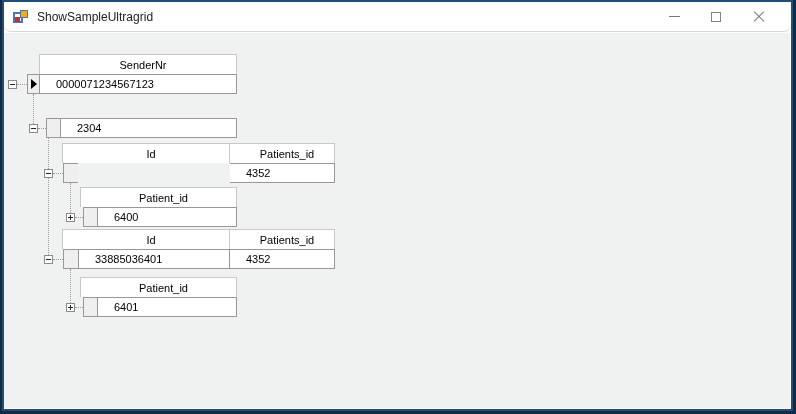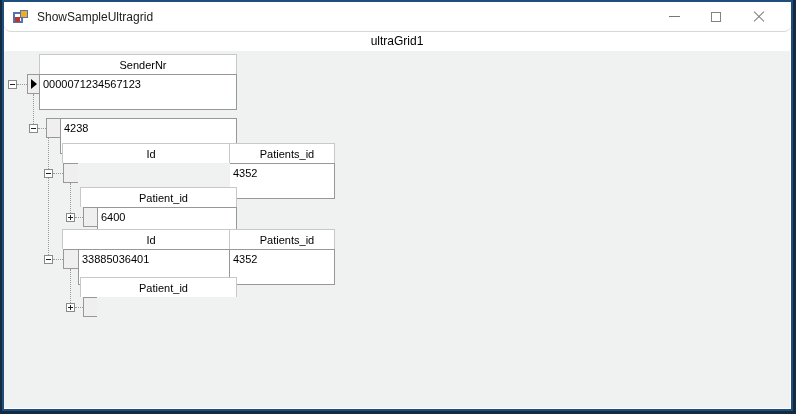--- a/index.html
+++ b/index.html
@@ -27,22 +27,22 @@
 
   
   .grid { position:absolute; left:0; top:31px; width:calc(100% - 1px); height:calc(100% - 32px);
           background:#f0f1f1; font-size:11px; color:#000; }
   .grid-caption { position:absolute; left:0; top:0; width:100%; height:18px; background:#ffffff;
                   text-align:center; font-size:12px; line-height:17px; }
 
   .hdr { position:absolute; height:20px; background:#ffffff; border:1px solid #c8c8c8; border-bottom:none;
          text-align:center; line-height:20px;padding-left:10px; }
   .hdr.second { border-left:none; }
-  .cell { position:absolute; height:36px; background:#ffffff; border:1px solid #989898;
-          line-height:18px; padding-left:3px; white-space:nowrap; overflow:hidden; }
+  .cell { position:absolute; height:20px; background:#ffffff; border:1px solid #989898;
+          line-height:18px; padding-left:16px; white-space:nowrap; overflow:hidden; }
   .cell.second { border-left:none; }
   .rowsel { position:absolute; height:20px; background:#efefef; border:1px solid #989898; border-right:none; }
   .rowsel .arrow { position:absolute; left:3px; top:4px; width:0; height:0;
                    border-left:6px solid #000; border-top:5px solid transparent; border-bottom:5px solid transparent; }
 
   .expander { position:absolute; width:9px; height:9px; background:#fff; border:1px solid #8a8a8a; }
   .expander::before { content:""; position:absolute; left:1px; top:3px; width:5px; height:1px; background:#222; }
   .expander.plus::after { content:""; position:absolute; left:3px; top:1px; height:5px; width:1px; background:#222; }
 
   .vline { position:absolute; width:0; border-left:1px dotted #9a9a9a; }
@@ -68,21 +68,20 @@
         <div class="win-btn">
             <span class="glyph-max"></span>
           </div>
         <div class="win-btn">
             <span class="glyph-close"></span>
           </div>
       </div>
     </div>
 
     <div class="grid">
-      <div class="grid-caption">ultraGrid1</div>
 
       <div class="vline" style="left:29px;top:61px;height:30px"></div>
       <div class="vline" style="left:44px;top:105px;height:117px"></div>
       <div class="vline" style="left:66px;top:150px;height:30px"></div>
       <div class="vline" style="left:66px;top:236px;height:34px"></div>
       <div class="hline" style="left:13px;top:51px;width:10px"></div>
       <div class="hline" style="left:34px;top:95px;width:8px"></div>
       <div class="hline" style="left:49px;top:140px;width:10px"></div>
       <div class="hline" style="left:71px;top:184px;width:8px"></div>
       <div class="hline" style="left:49px;top:226px;width:10px"></div>
@@ -90,21 +89,21 @@
 
       <div class="hdr" style="left:35px;top:21px;width:198px">SenderNr</div>
       <span class="expander" style="left:4px;top:47px"></span>
       <div class="rowsel" style="left:23px;top:41px;width:12px">
         <span class="arrow"></span>
       </div>
       <div class="cell" style="left:35px;top:41px;width:198px">0000071234567123</div>
 
       <span class="expander" style="left:25px;top:91px"></span>
       <div class="rowsel" style="left:42px;top:85px;width:14px"></div>
-      <div class="cell" style="left:56px;top:85px;width:177px">4238</div>
+      <div class="cell" style="left:56px;top:85px;width:177px">2304</div>
 
       <div class="hdr" style="left:58px;top:110px;width:168px">Id</div>
       <div class="hdr second" style="left:226px;top:110px;width:105px">Patients_id</div>
       <span class="expander" style="left:40px;top:136px"></span>
       <div class="rowsel" style="left:59px;top:130px;width:15px"></div>
       <div class="cell second" style="left:226px;top:130px;width:105px">4352</div>
 
       <div class="hdr" style="left:76px;top:154px;width:157px">Patient_id</div>
       <span class="expander plus" style="left:62px;top:180px"></span>
       <div class="rowsel" style="left:79px;top:174px;width:14px"></div>
@@ -113,16 +112,17 @@
       <div class="hdr" style="left:58px;top:196px;width:168px">Id</div>
       <div class="hdr second" style="left:226px;top:196px;width:105px">Patients_id</div>
       <span class="expander" style="left:40px;top:222px"></span>
       <div class="rowsel" style="left:59px;top:216px;width:15px"></div>
       <div class="cell" style="left:74px;top:216px;width:152px">33885036401</div>
       <div class="cell second" style="left:226px;top:216px;width:105px">4352</div>
 
       <div class="hdr" style="left:76px;top:244px;width:157px">Patient_id</div>
       <span class="expander plus" style="left:62px;top:270px"></span>
       <div class="rowsel" style="left:79px;top:264px;width:14px"></div>
+      <div class="cell" style="left:93px;top:264px;width:140px">6401</div>
 
     </div>
   </div>
 </div>
 
 </body></html>

